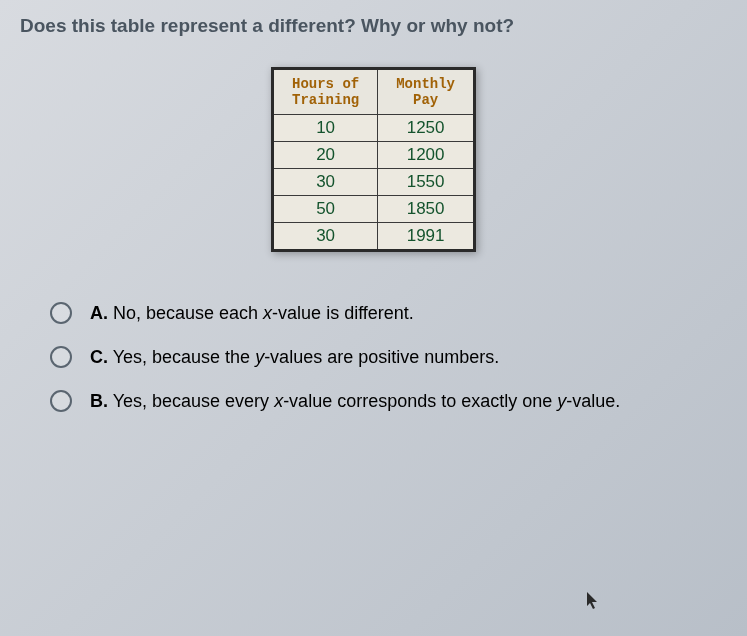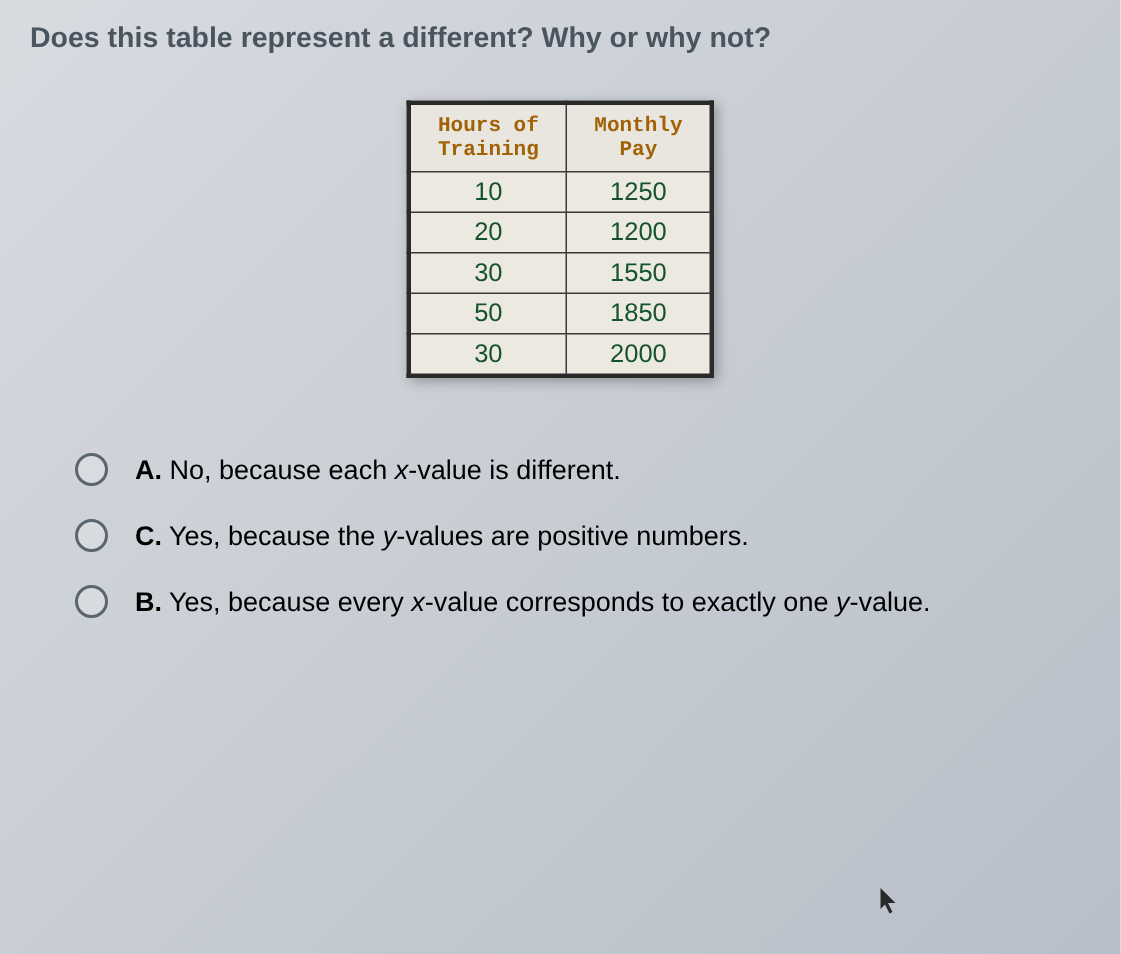--- a/index.html
+++ b/index.html
@@ -118,21 +118,21 @@
       <tr>
         <td>30</td>
         <td>1550</td>
       </tr>
       <tr>
         <td>50</td>
         <td>1850</td>
       </tr>
       <tr>
         <td>30</td>
-        <td>2000</td>
+        <td>1991</td>
       </tr>
     </tbody>
   </table>
 </div>
 
 <div class="options">
   <div class="option-row">
     <div class="radio-circle"></div>
     <div class="option-label">
       <span class="option-letter">A.</span><span> No, because each </span><span class="italic-x">x</span><span>-value is different.</span>

